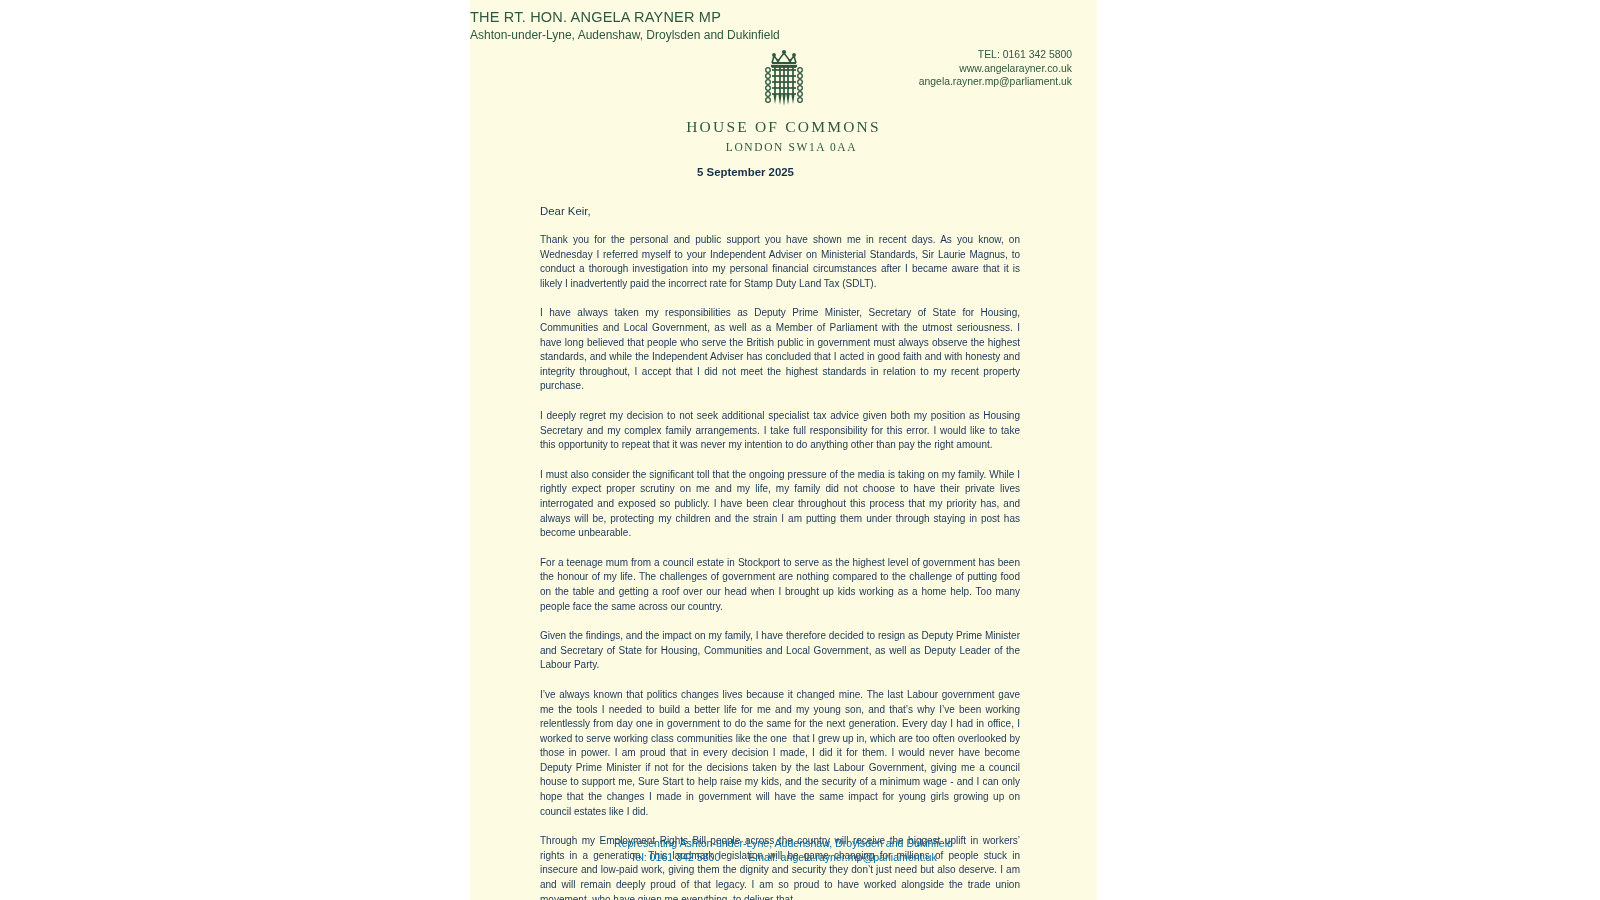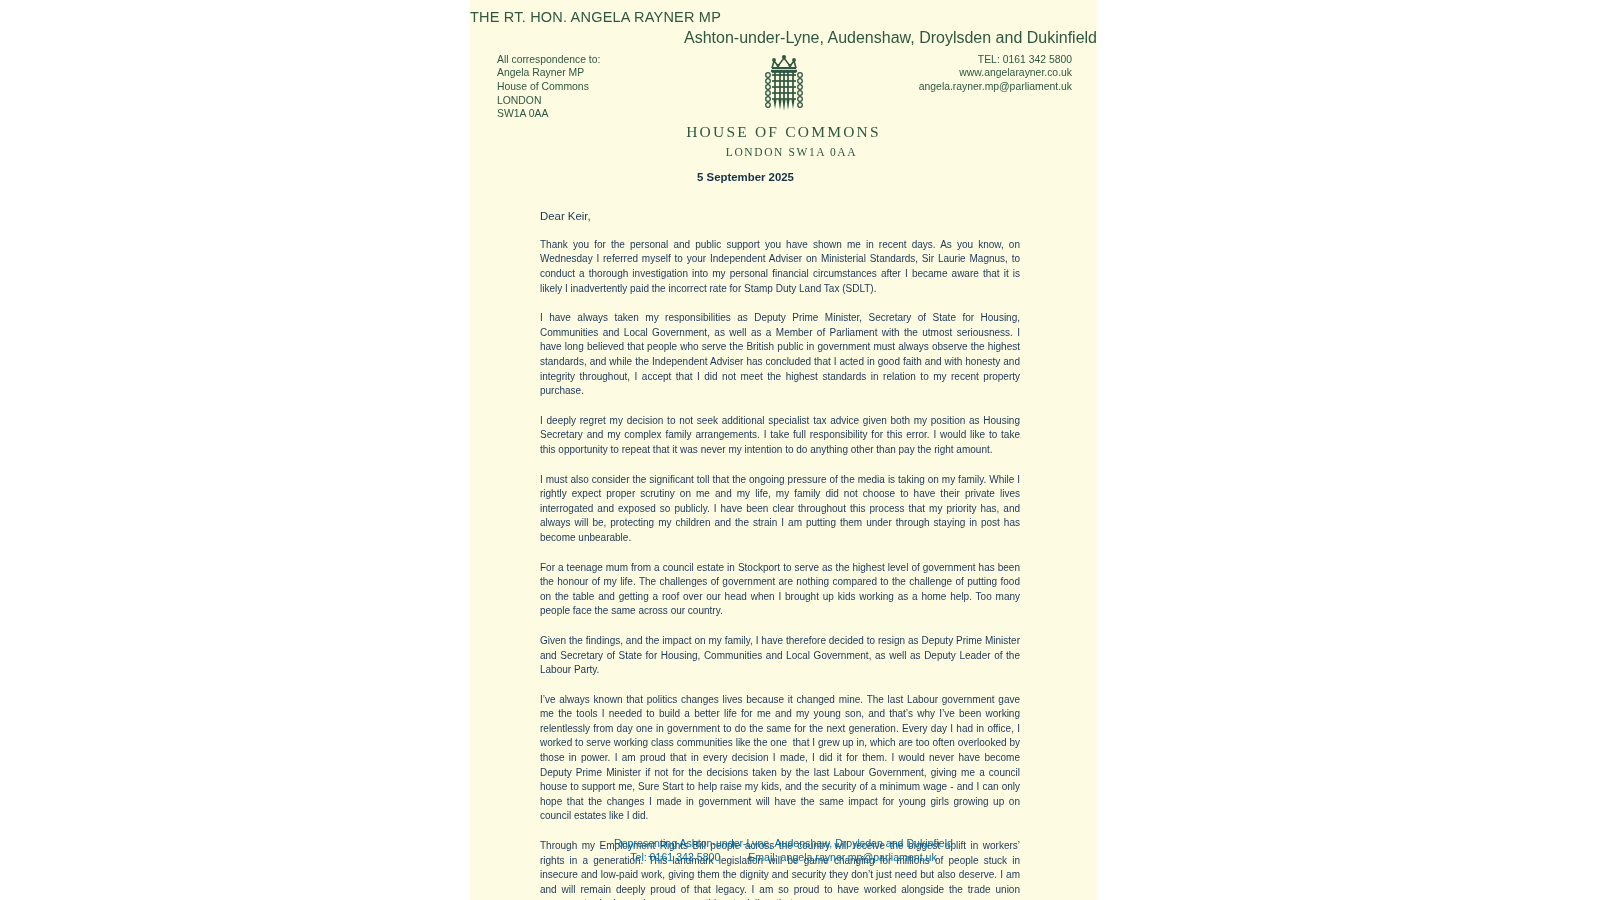--- a/index.html
+++ b/index.html
@@ -45,22 +45,22 @@
     text-align: left;
     font-size: 14.5px;
     letter-spacing: 0.2px;
     color: #2f5741;
     padding-top: 9px;
     line-height: 1.15;
     white-space: nowrap;
   }
 
   .lh-constituency {
-    text-align: right;
-    font-size: 16px;
+    text-align: left;
+    font-size: 12px;
     color: #2f5741;
     line-height: 1.2;
     margin-top: 2px;
     white-space: nowrap;
   }
 
   .lh-cols {
     position: relative;
     margin-top: 6px;
     height: 108px;
@@ -192,27 +192,20 @@
   <div id="page">
 
     <div class="letterhead">
 
       <div class="lh-name">THE RT. HON. ANGELA RAYNER MP</div>
 
       <div class="lh-constituency">Ashton-under-Lyne, Audenshaw, Droylsden and Dukinfield</div>
 
       <div class="lh-cols">
 
-        <div class="lh-left">
-          <div>All correspondence to:</div>
-          <div>Angela Rayner MP</div>
-          <div>House of Commons</div>
-          <div>LONDON</div>
-          <div>SW1A 0AA</div>
-        </div>
 
         <div class="lh-right">
           <div>TEL: 0161 342 5800</div>
           <div>www.angelarayner.co.uk</div>
           <div>angela.rayner.mp@parliament.uk</div>
         </div>
 
         <div class="lh-center">
 
           <svg class="crest" width="64" height="68" viewBox="0 0 64 68">

